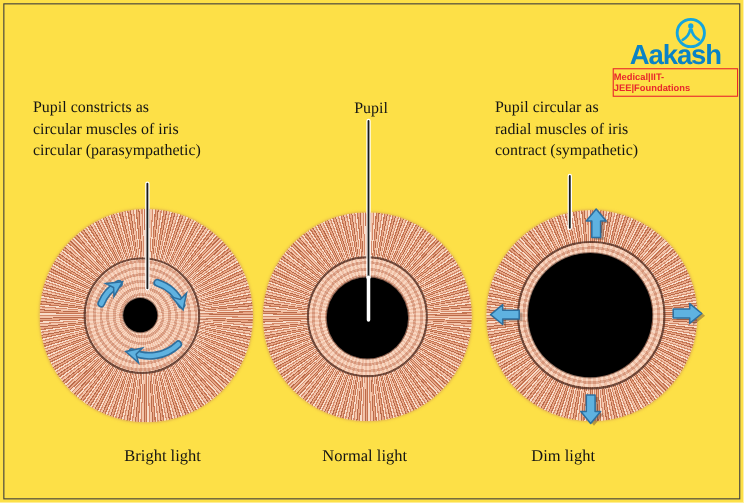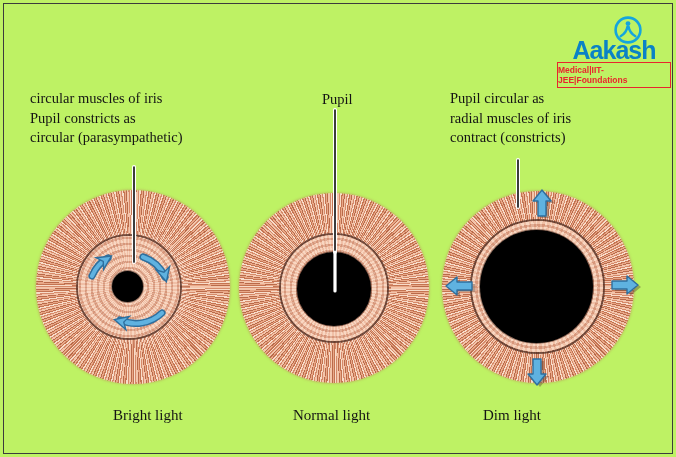--- a/index.html
+++ b/index.html
@@ -1,16 +1,16 @@
 <!DOCTYPE html>
 <html><head>
 <meta charset="utf-8">
 <style>
   html,body{margin:0;padding:0;background:#fff;}
-  .stage{position:relative;width:676px;height:457px;background:#bef264;overflow:hidden;
+  .stage{position:relative;width:676px;height:457px;background:#fde047;overflow:hidden;
          font-family:"Liberation Serif", serif;}
   .frame{position:absolute;inset:3px;border:1.5px solid #3c3c3c;pointer-events:none;}
 
   
   .ann{position:absolute;font-size:14.5px;line-height:19.5px;color:#141414;white-space:nowrap;}
   .cap{position:absolute;font-size:15px;color:#141414;white-space:nowrap;margin-left:40px;}
 
   
   .iris{position:absolute;border-radius:50%;
     background:
@@ -49,31 +49,31 @@
   <svg class="logo-icon" viewBox="0 0 30 30">
     <circle cx="15" cy="15" r="12.4" fill="none" stroke="#14a5de" stroke-width="2.6"></circle>
     <circle cx="15" cy="8.6" r="2.4" fill="#14a5de"></circle>
     <path d="M7.6,21.2 Q13.4,18 14.4,11.8" fill="none" stroke="#14a5de" stroke-width="2.4" stroke-linecap="round"></path>
     <path d="M22.4,21.2 Q16.6,18 15.6,11.8" fill="none" stroke="#14a5de" stroke-width="2.4" stroke-linecap="round"></path>
   </svg>
   <div class="brand">Aakash</div>
   <div class="tagline">Medical|IIT-JEE|Foundations</div>
 
   <div class="ann" style="left:30px;top:89px">
+    <div>Pupil constricts as</div>
     <div>circular muscles of iris</div>
-    <div>Pupil constricts as</div>
     <div>circular (parasympathetic)</div>
   </div>
   <div class="ann" style="left:322px;top:90px">
     <div>Pupil</div>
   </div>
   <div class="ann" style="left:450px;top:89px">
     <div>Pupil circular as</div>
     <div>radial muscles of iris</div>
-    <div>contract (constricts)</div>
+    <div>contract (sympathetic)</div>
   </div>
 
   <div class="iris" style="left:36px;top:190px;width:194px;height:194px">
     <div class="iris-ring" style="left:40px;top:44px;width:106px;height:106px"></div>
     <div class="iris-inner" style="left:42px;top:46px;width:102px;height:102px"></div>
     <div class="pupil" style="left:76px;top:81px;width:31px;height:31px"></div>
   </div>
 
   <div class="iris" style="left:239px;top:193px;width:190px;height:190px">
     <div class="iris-ring" style="left:40px;top:40px;width:110px;height:110px"></div>

